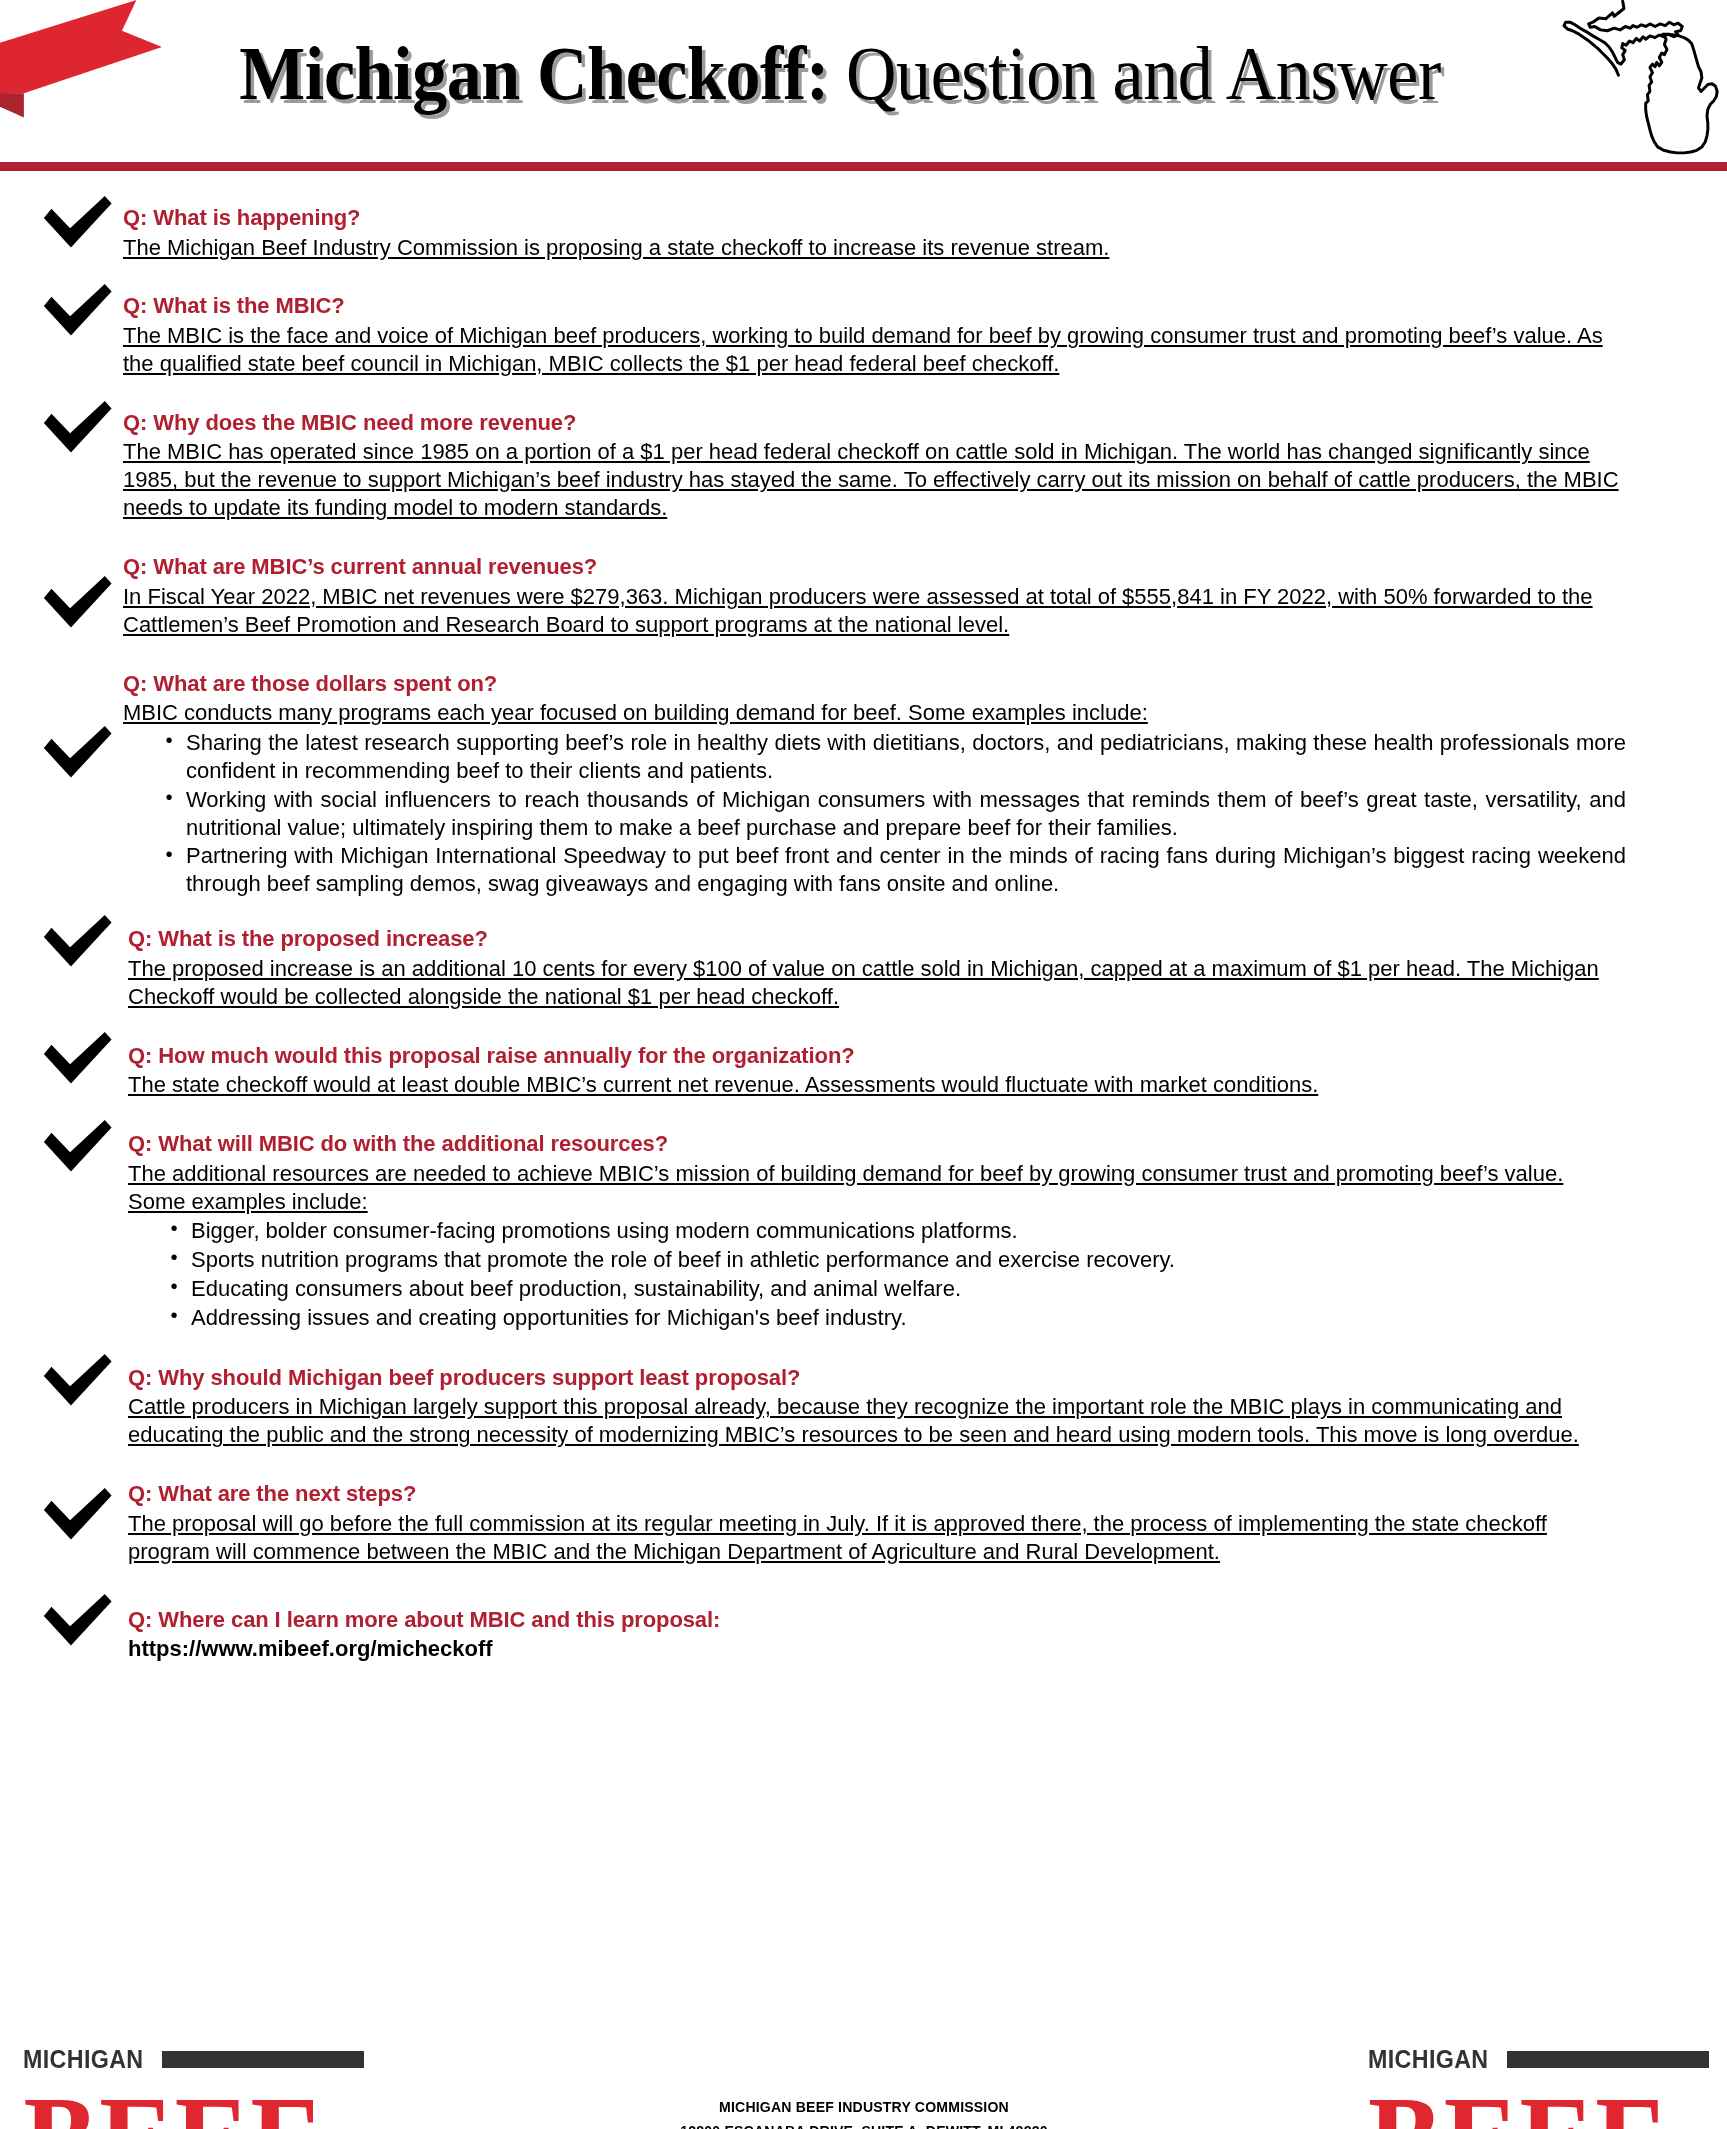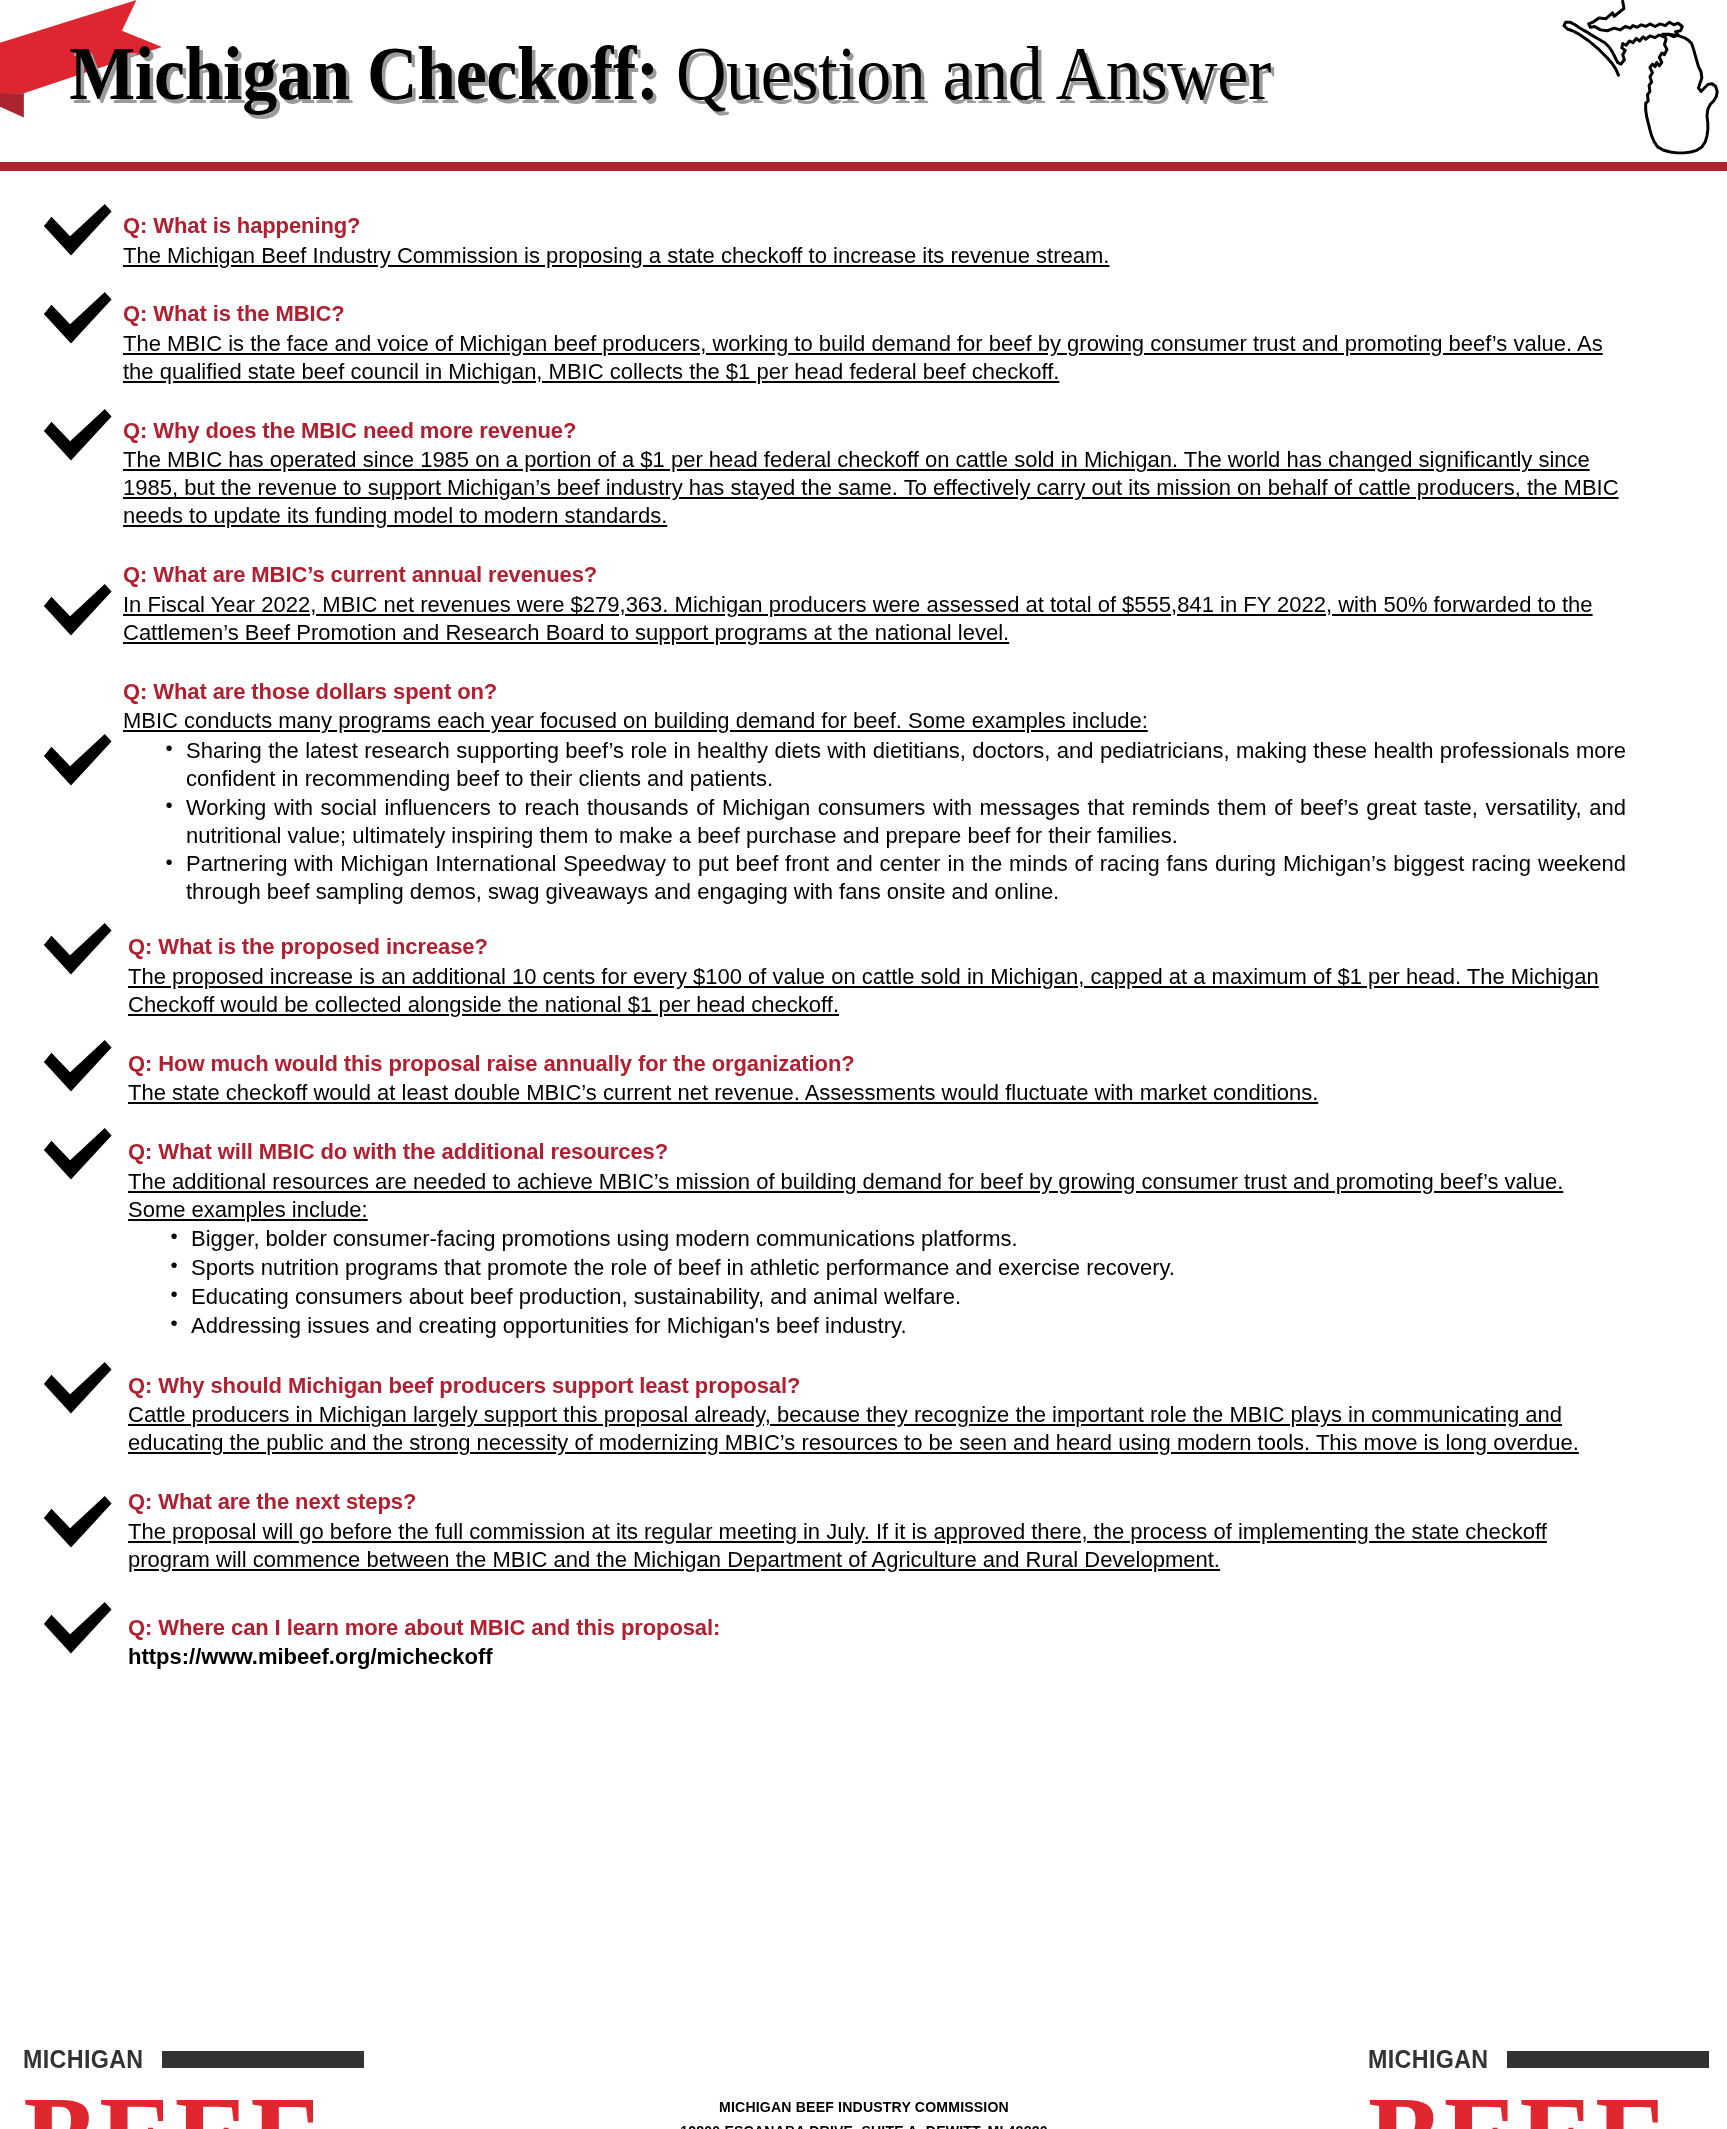--- a/index.html
+++ b/index.html
@@ -30,21 +30,21 @@
     height: 141px;
   }
   .header-title-wrap {
     position: absolute;
     left: 0;
     top: 0;
     width: 1664px;
     height: 145px;
     display: flex;
     align-items: center;
-    justify-content: flex-start;
+    justify-content: center;
     padding-left: 17px;
     box-sizing: border-box;
   }
   .header-title {
     font-family: "Liberation Serif", serif;
     font-size: 76px;
     line-height: 1;
     white-space: nowrap;
     letter-spacing: -0.4px;
     text-shadow: 3.8px 3.8px 0 #9b9b9b;
@@ -70,21 +70,21 @@
     top: 162px;
     width: 1728px;
     height: 9.4px;
     background: #ad2332;
   }
 
   
   .content {
     position: absolute;
     left: 0;
-    top: 179px;
+    top: 171px;
     width: 1728px;
   }
   .qa-block {
     position: relative;
     padding-left: 123px;
     padding-right: 102px;
   }
   .check {
     position: absolute;
     left: 40px;

